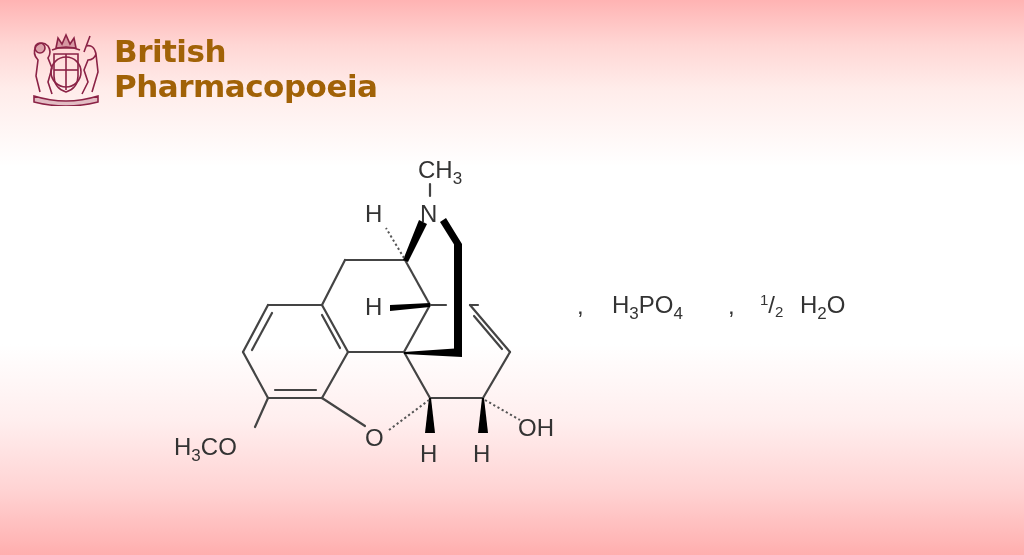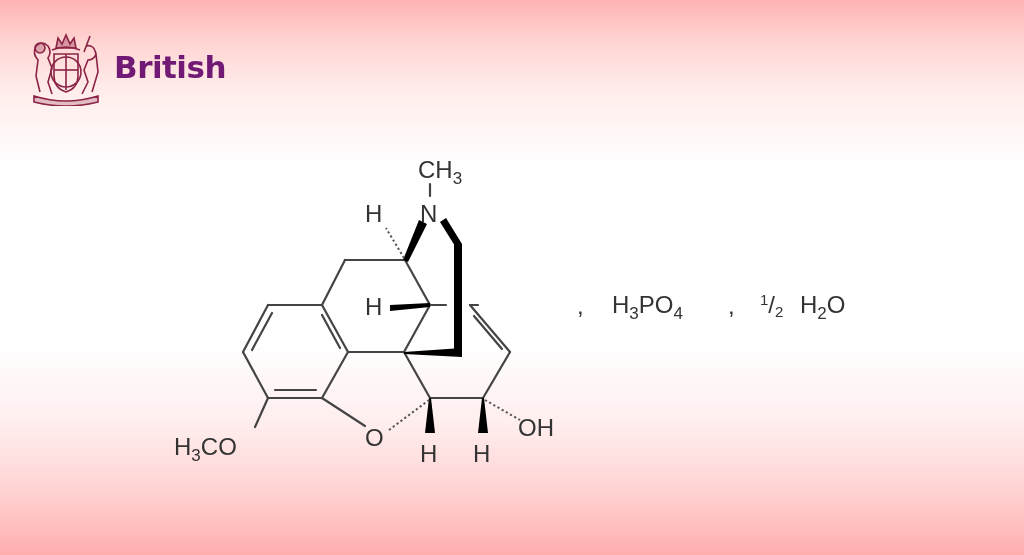--- a/index.html
+++ b/index.html
@@ -31,21 +31,21 @@
       align-items: center;
     }
     .crest {
       width: 80px;
       height: 74px;
       margin-right: 8px;
     }
     .brand-text {
       display: flex;
       flex-direction: column;
-      color: #701a75;
+      color: #a16207;
       font-family: "DejaVu Sans", sans-serif;
       font-weight: bold;
       line-height: 1;
     }
     .brand-line1 {
       font-size: 31px;
       letter-spacing: -0.5px;
       margin-bottom: 4px;
     }
     .brand-line2 {
@@ -83,20 +83,21 @@
       <path d="M10 14 Q16 8 22 14 Q26 20 22 26 L26 36 L22 50 L26 62 M10 14 Q6 22 12 28 L10 44 L14 60"></path>
       <circle cx="14" cy="16" r="5" fill="#8b2346" fill-opacity="0.3"></circle>
 
       <path d="M58 20 L64 4 M60 14 Q68 12 70 22 Q68 28 62 28 L58 38 L62 50 L56 62 M70 22 L72 40 L66 60"></path>
 
       <path d="M8 64 Q40 74 72 64 L72 70 Q40 78 8 70 Z" fill="#8b2346" fill-opacity="0.25"></path>
     </g>
   </svg>
   <div class="brand-text">
     <span class="brand-line1">British</span>
+    <span class="brand-line2">Pharmacopoeia</span>
   </div>
 </div>
 
 <svg class="structure" viewBox="0 0 1024 555">
   <defs>
     <pattern id="hashH" patternUnits="userSpaceOnUse" width="4" height="4"></pattern>
   </defs>
 
   <g stroke="#444444" stroke-width="2.2" fill="none" stroke-linecap="round">
 

